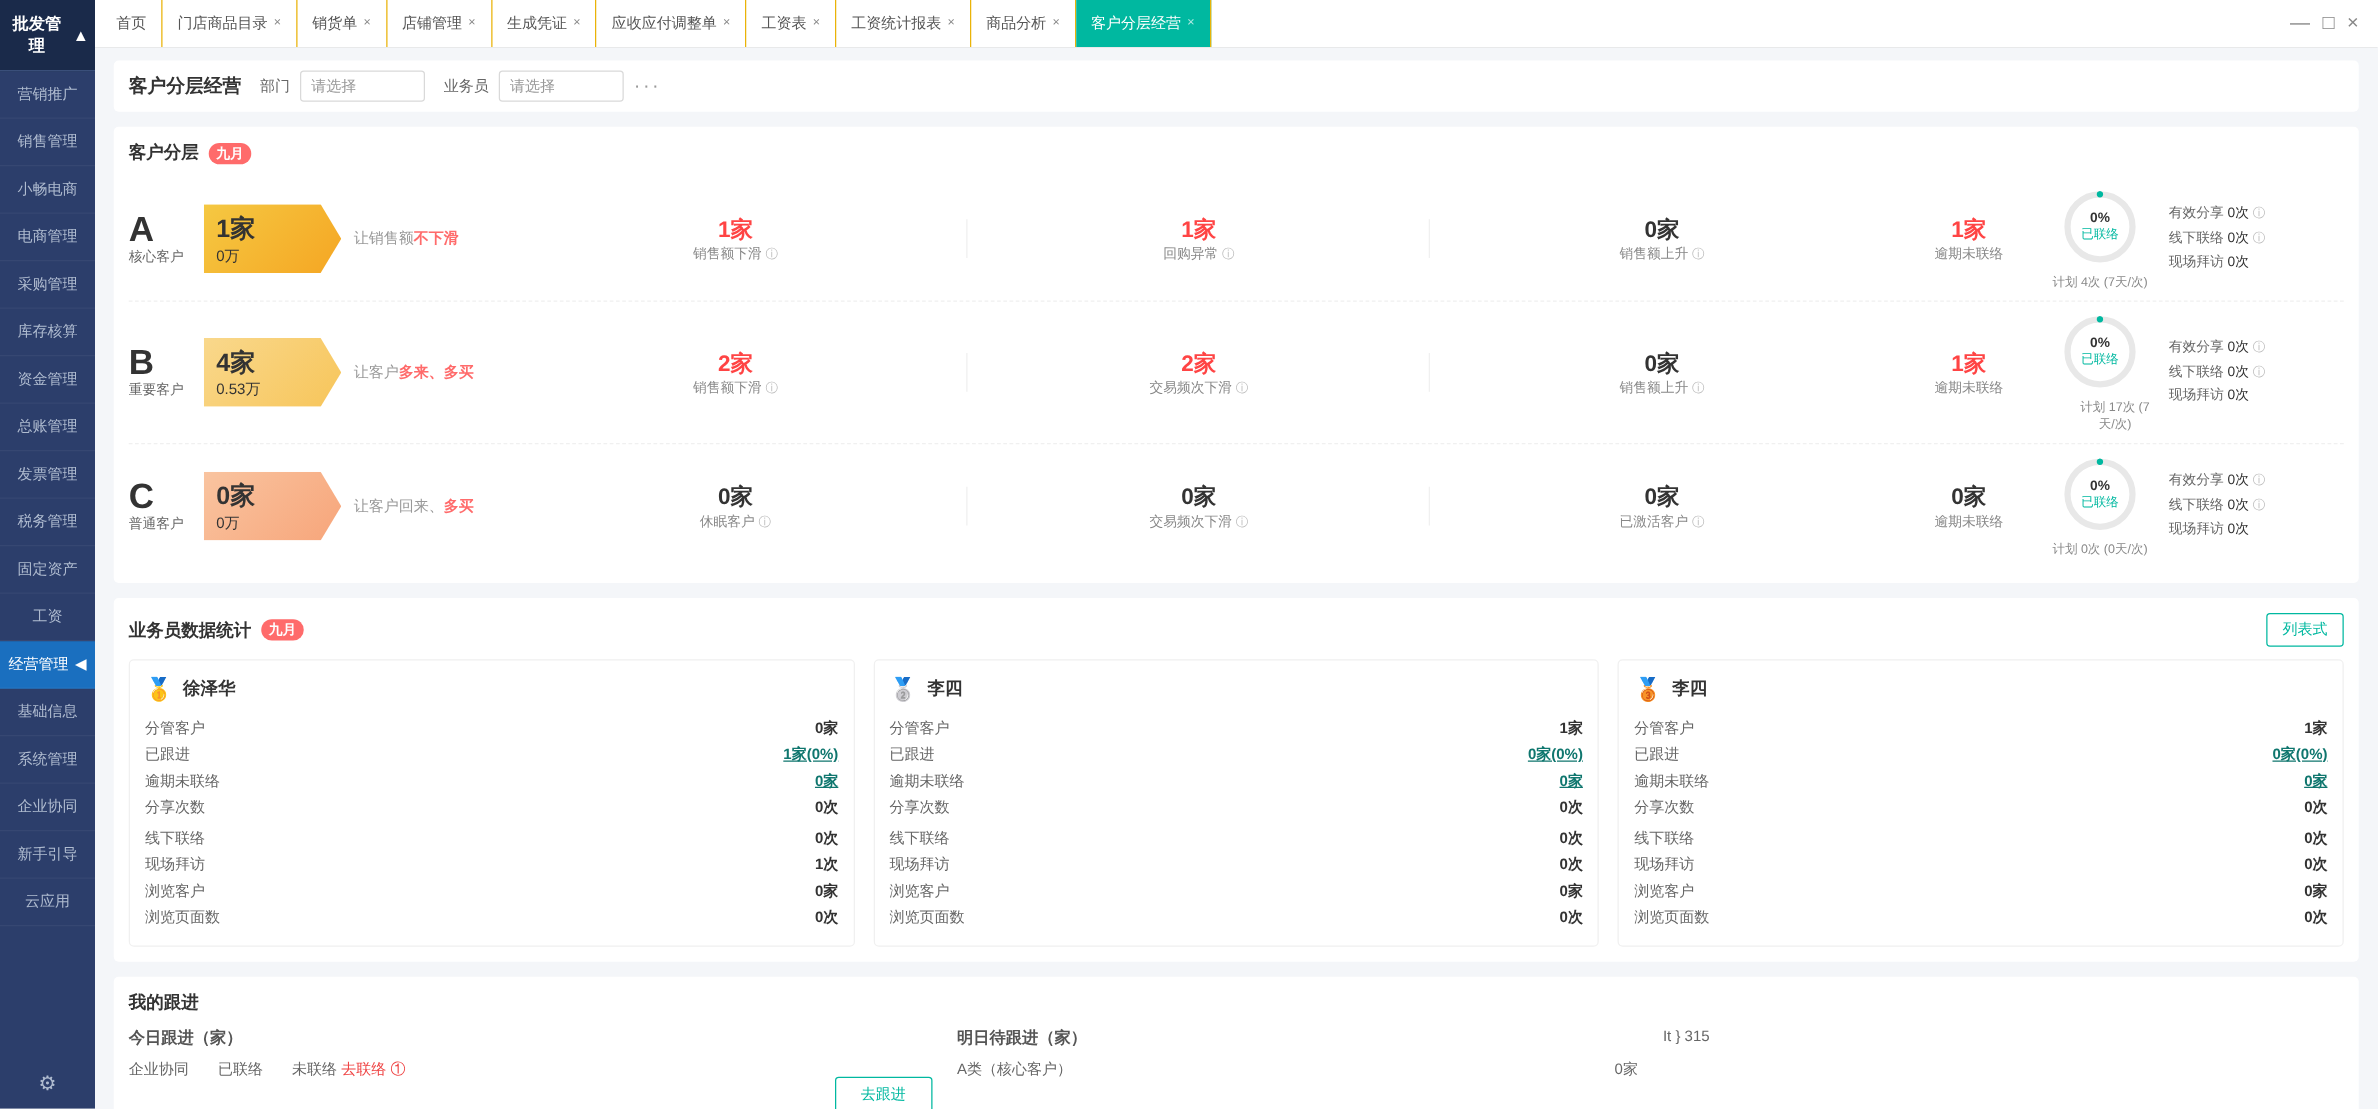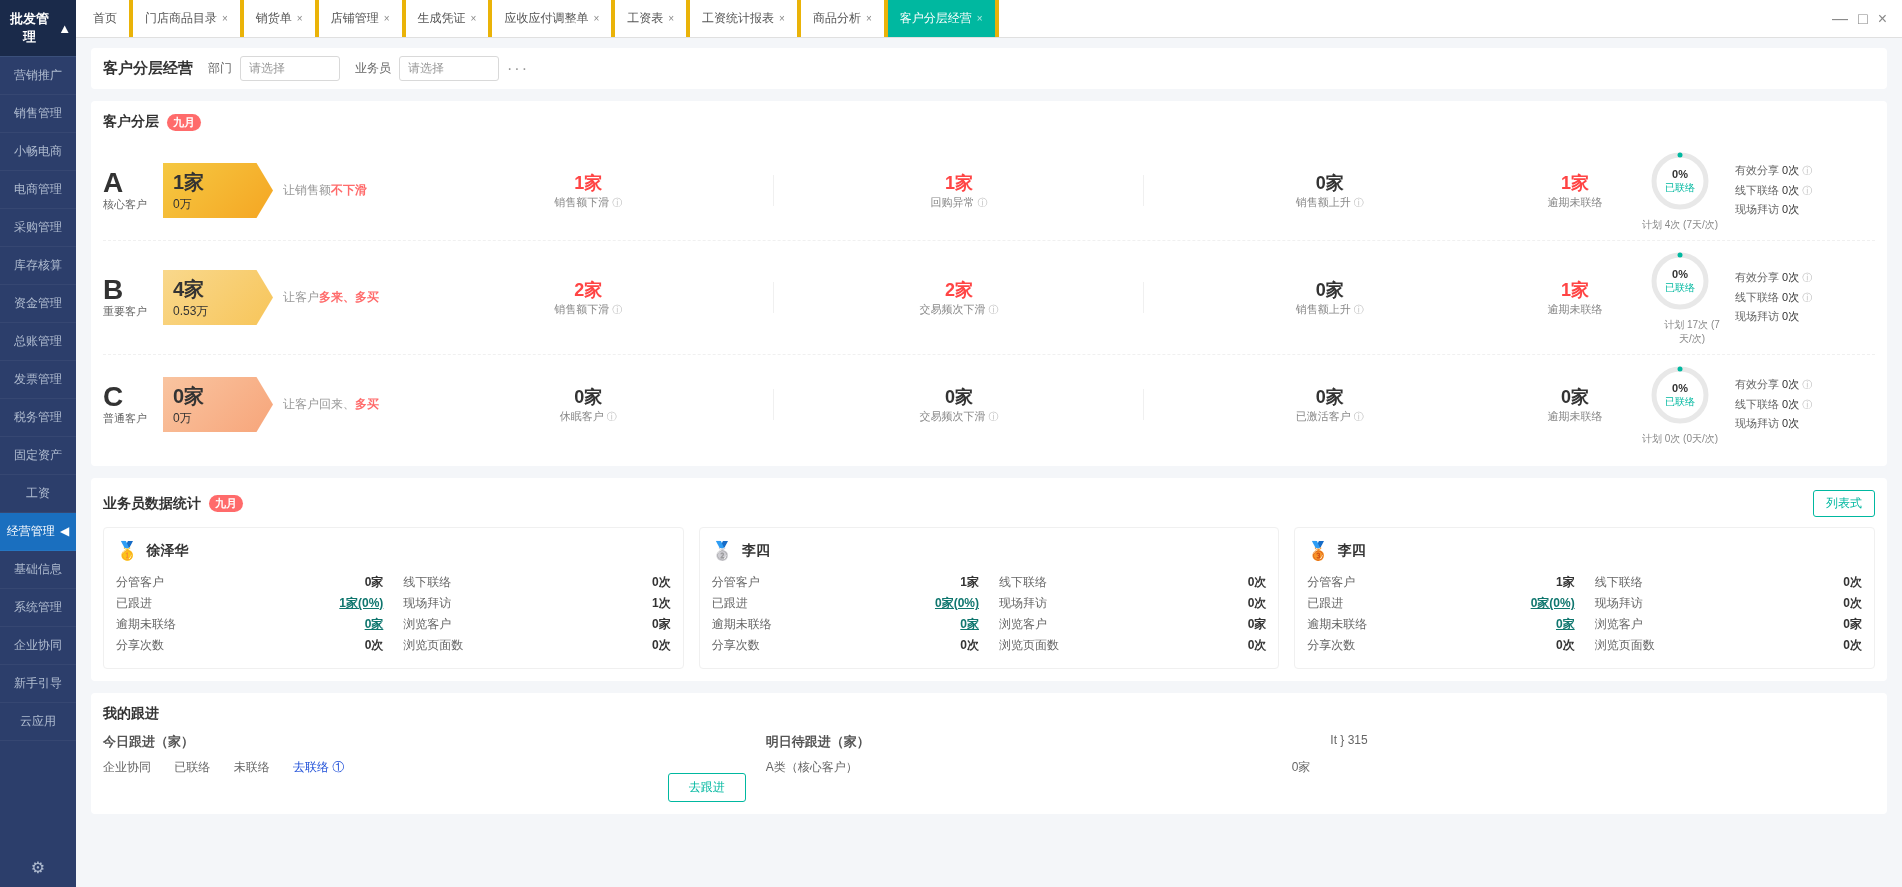--- a/index.html
+++ b/index.html
@@ -73,21 +73,21 @@
     }
     .tab {
       padding: 0 12px;
       height: 38px;
       display: flex;
       align-items: center;
       gap: 5px;
       font-size: 12px;
       color: #555;
       cursor: pointer;
-      border-right: 4px solid #eab308;
+      border-right: 1px solid #eab308;
       white-space: nowrap;
       flex-shrink: 0;
     }
     .tab.active {
       background: #00b8a0;
       color: #fff;
     }
     .tab .close-x {
       font-size: 10px;
       opacity: 0.7;
@@ -338,21 +338,21 @@
       margin-bottom: 10px;
       font-size: 14px;
       font-weight: bold;
       color: #333;
     }
     .staff-medal {
       font-size: 18px;
     }
     .staff-stats-grid {
       display: grid;
-      grid-template-columns: 1fr 1fr;
+      grid-template-columns: 1fr;
       gap: 4px 20px;
     }
     .staff-stat-row {
       display: flex;
       align-items: center;
       justify-content: space-between;
       font-size: 12px;
       color: #666;
       padding: 2px 0;
     }
@@ -833,21 +833,21 @@
       <div class="section-header">
         <span>我的跟进</span>
       </div>
       <div style="display:grid; grid-template-columns: 1fr auto 1fr 1fr; gap: 20px; align-items: start;">
         <div>
           <div class="followup-col-title">今日跟进（家）</div>
           <div style="font-size:12px;color:#666;">
             <span>企业协同</span>
             <span style="margin-left:20px;">已联络</span>
             <span style="margin-left:20px;">未联络</span>
-            <span style="margin-left:20px;color:#1d4ed8;">去联络 ①</span>
+            <span style="color:#ef4444;">去联络 ①</span>
           </div>
         </div>
         <div style="display:flex;align-items:center;padding-top:20px;">
           <button class="followup-btn">去跟进</button>
         </div>
         <div>
           <div class="followup-col-title">明日待跟进（家）</div>
           <div style="display:flex;justify-content:space-between;font-size:12px;color:#666;">
             <span>A类（核心客户）</span>
             <span>0家</span>

